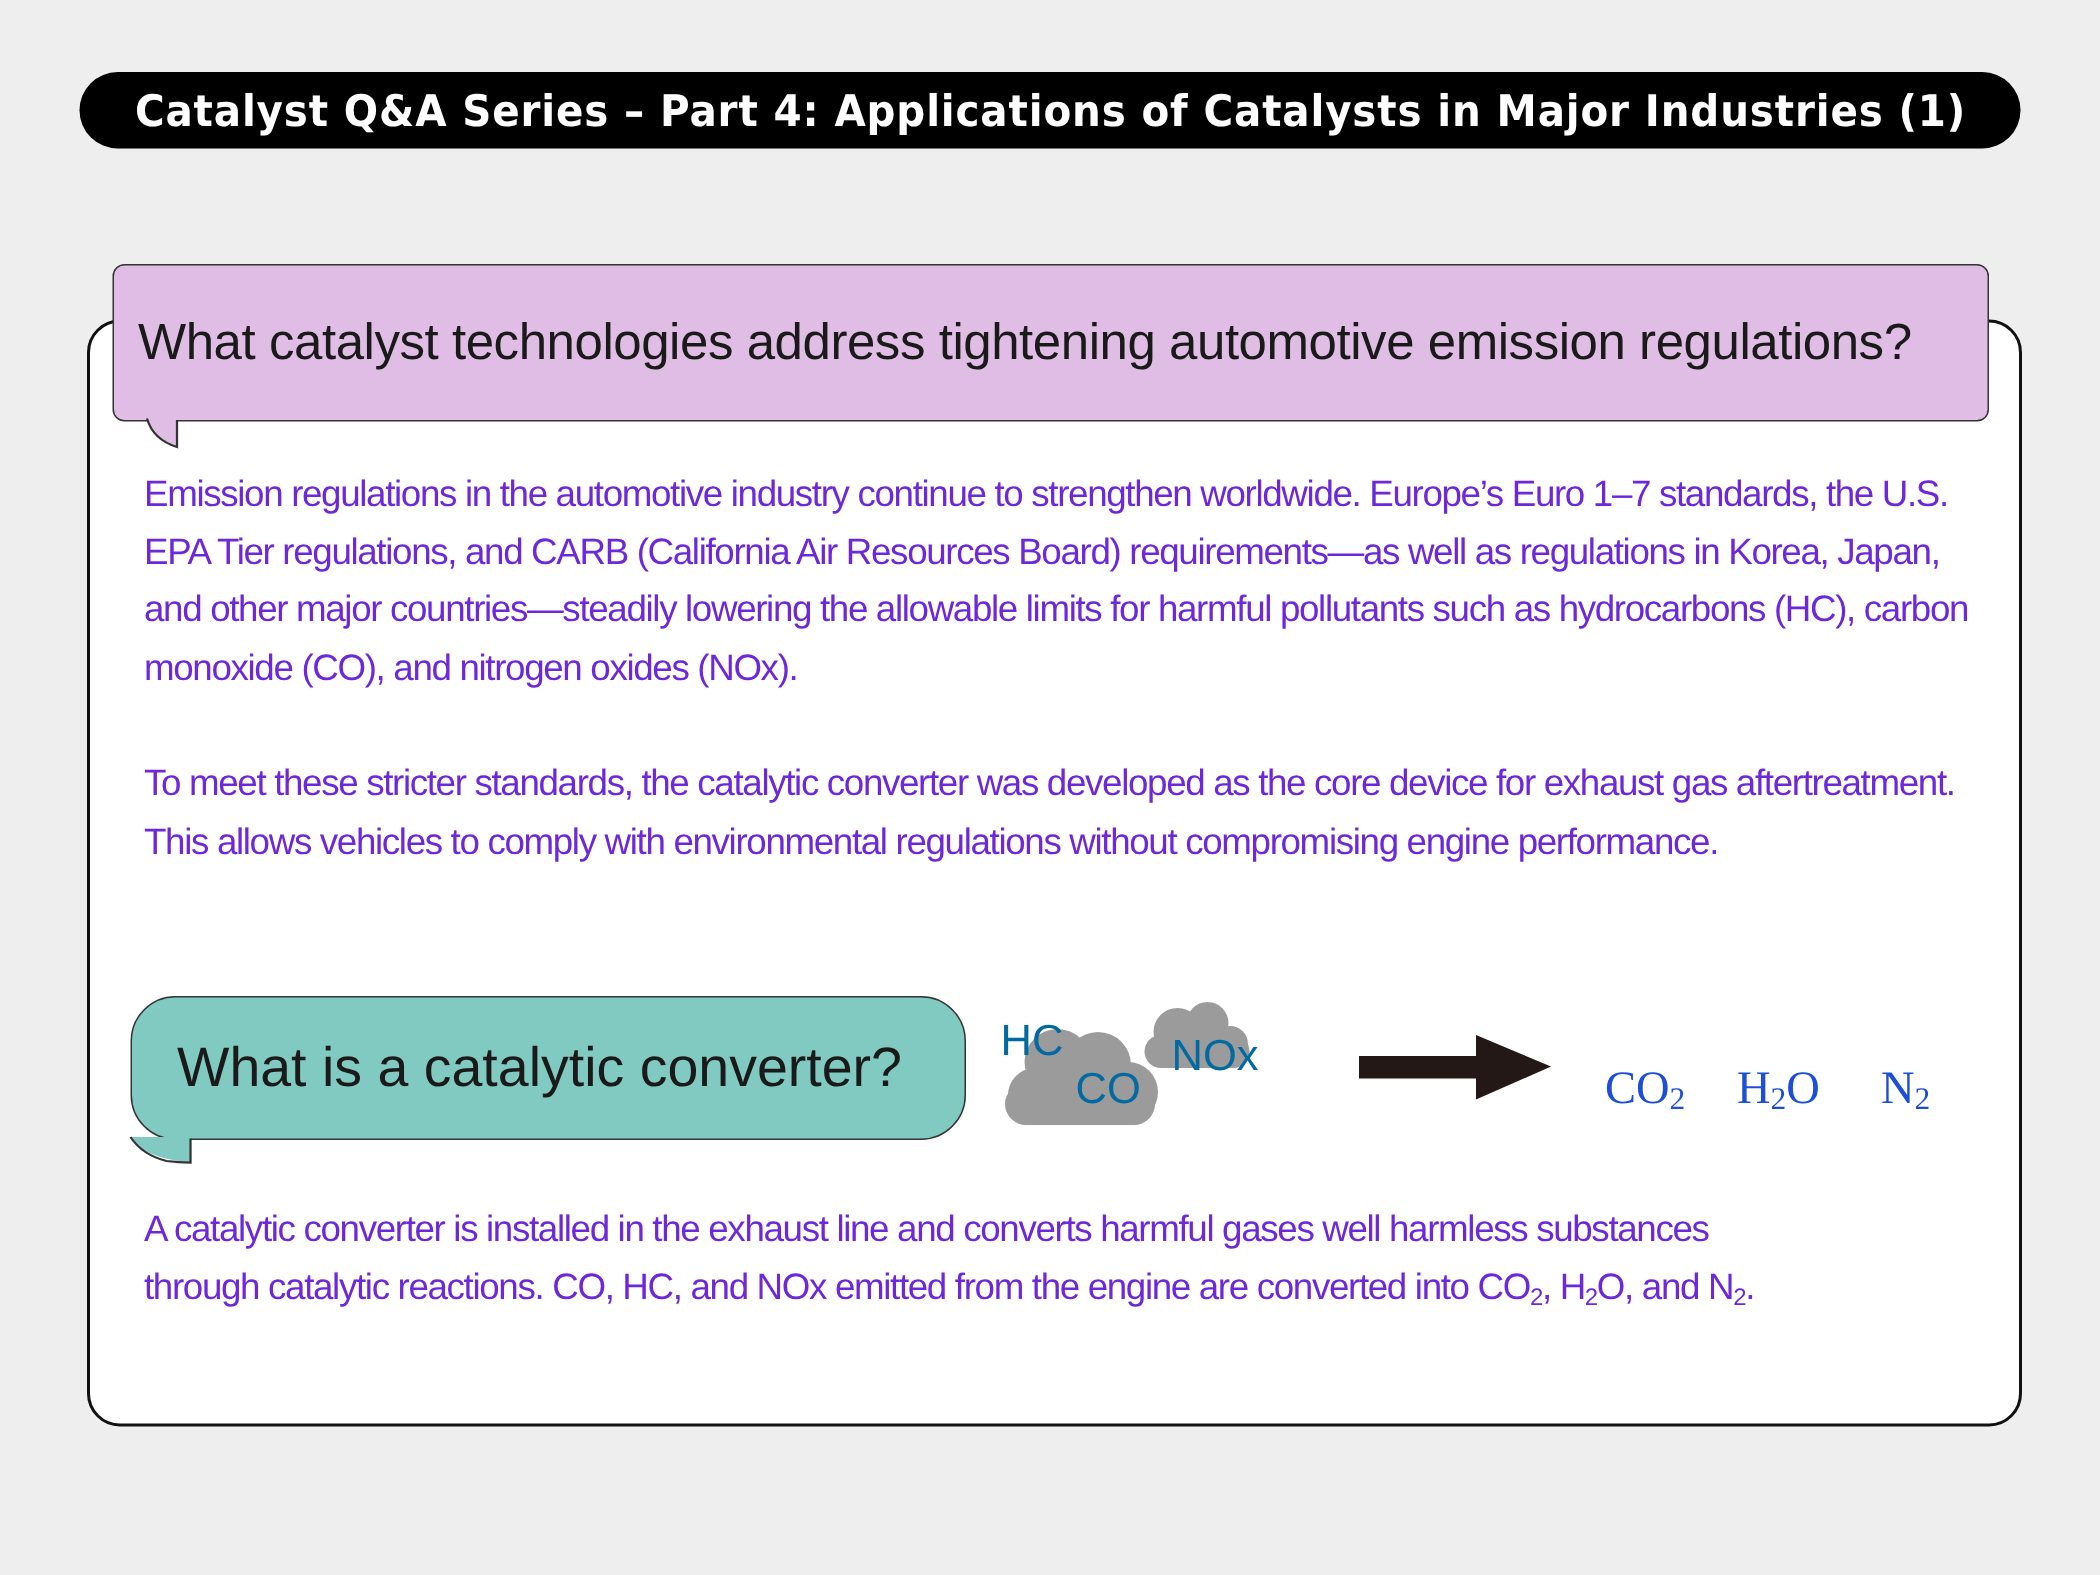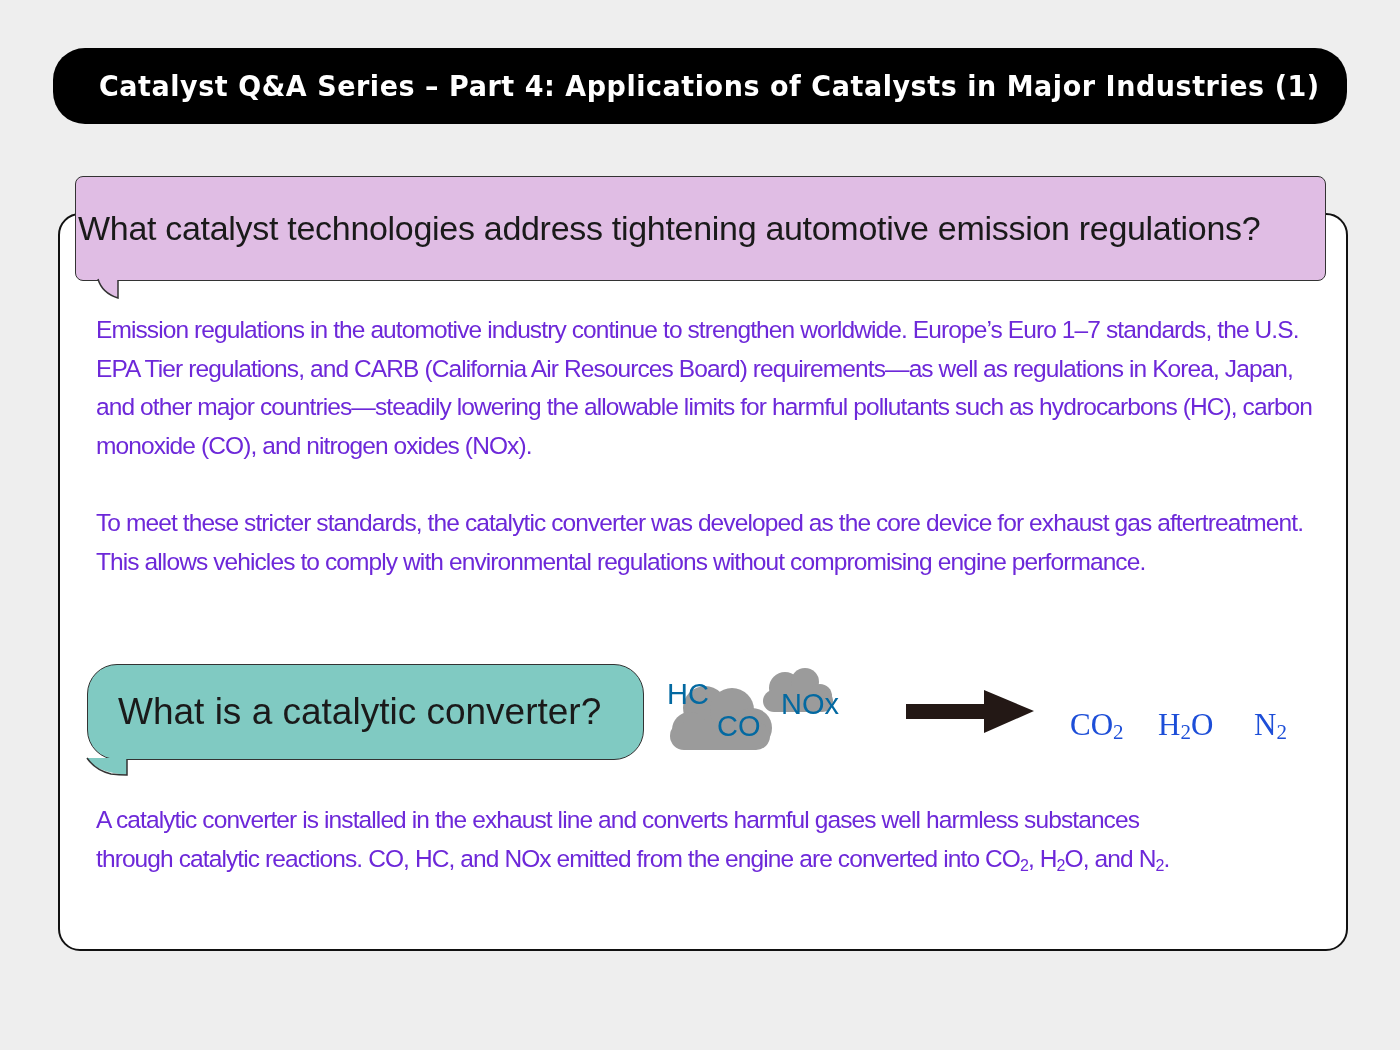--- a/index.html
+++ b/index.html
@@ -6,23 +6,23 @@
   body {
     width: 1400px; height: 1050px;
     background: #eeeeee;
     position: relative;
     font-family: "Liberation Sans", "DejaVu Sans", sans-serif;
     color: #1a1a1a;
     overflow: hidden;
   }
   .title-bar {
     position: absolute; left: 53px; top: 48px;
-    width: 1294px; height: 76px;
+    width: 1294px; height: 51px;
     background: #000; border-radius: 32px;
-    display: flex; align-items: center; 
+    display: flex; align-items: center; justify-content: center;
   }
   .title-bar span {
     color: #fff; font-weight: bold; font-size: 29px;
     letter-spacing: 0.6px;
     font-family: "DejaVu Sans", sans-serif;
     transform: scaleX(0.93);
     white-space: nowrap;
   }
   .card {
     position: absolute; left: 58px; top: 213px;
@@ -34,21 +34,21 @@
   .bubble {
     position: absolute; box-sizing: border-box;
     border: 1.5px solid #333; border-radius: 8px;
     display: flex; align-items: center;
   }
   .q1 {
     left: 75px; top: 176px; width: 1251px; height: 105px;
     background: #e0bde4;
   }
   .q1 span {
-    font-size: 34px; padding-left: 2px; white-space: nowrap;
+    font-size: 34px; padding-left: 16px; white-space: nowrap;
     letter-spacing: -0.3px;
   }
   .q2 {
     left: 87px; top: 664px; width: 557px; height: 96px;
     background: #80cac2;
     border-radius: 30px;
   }
   .q2 span {
     font-size: 37px; padding-left: 30px; white-space: nowrap;
   }

